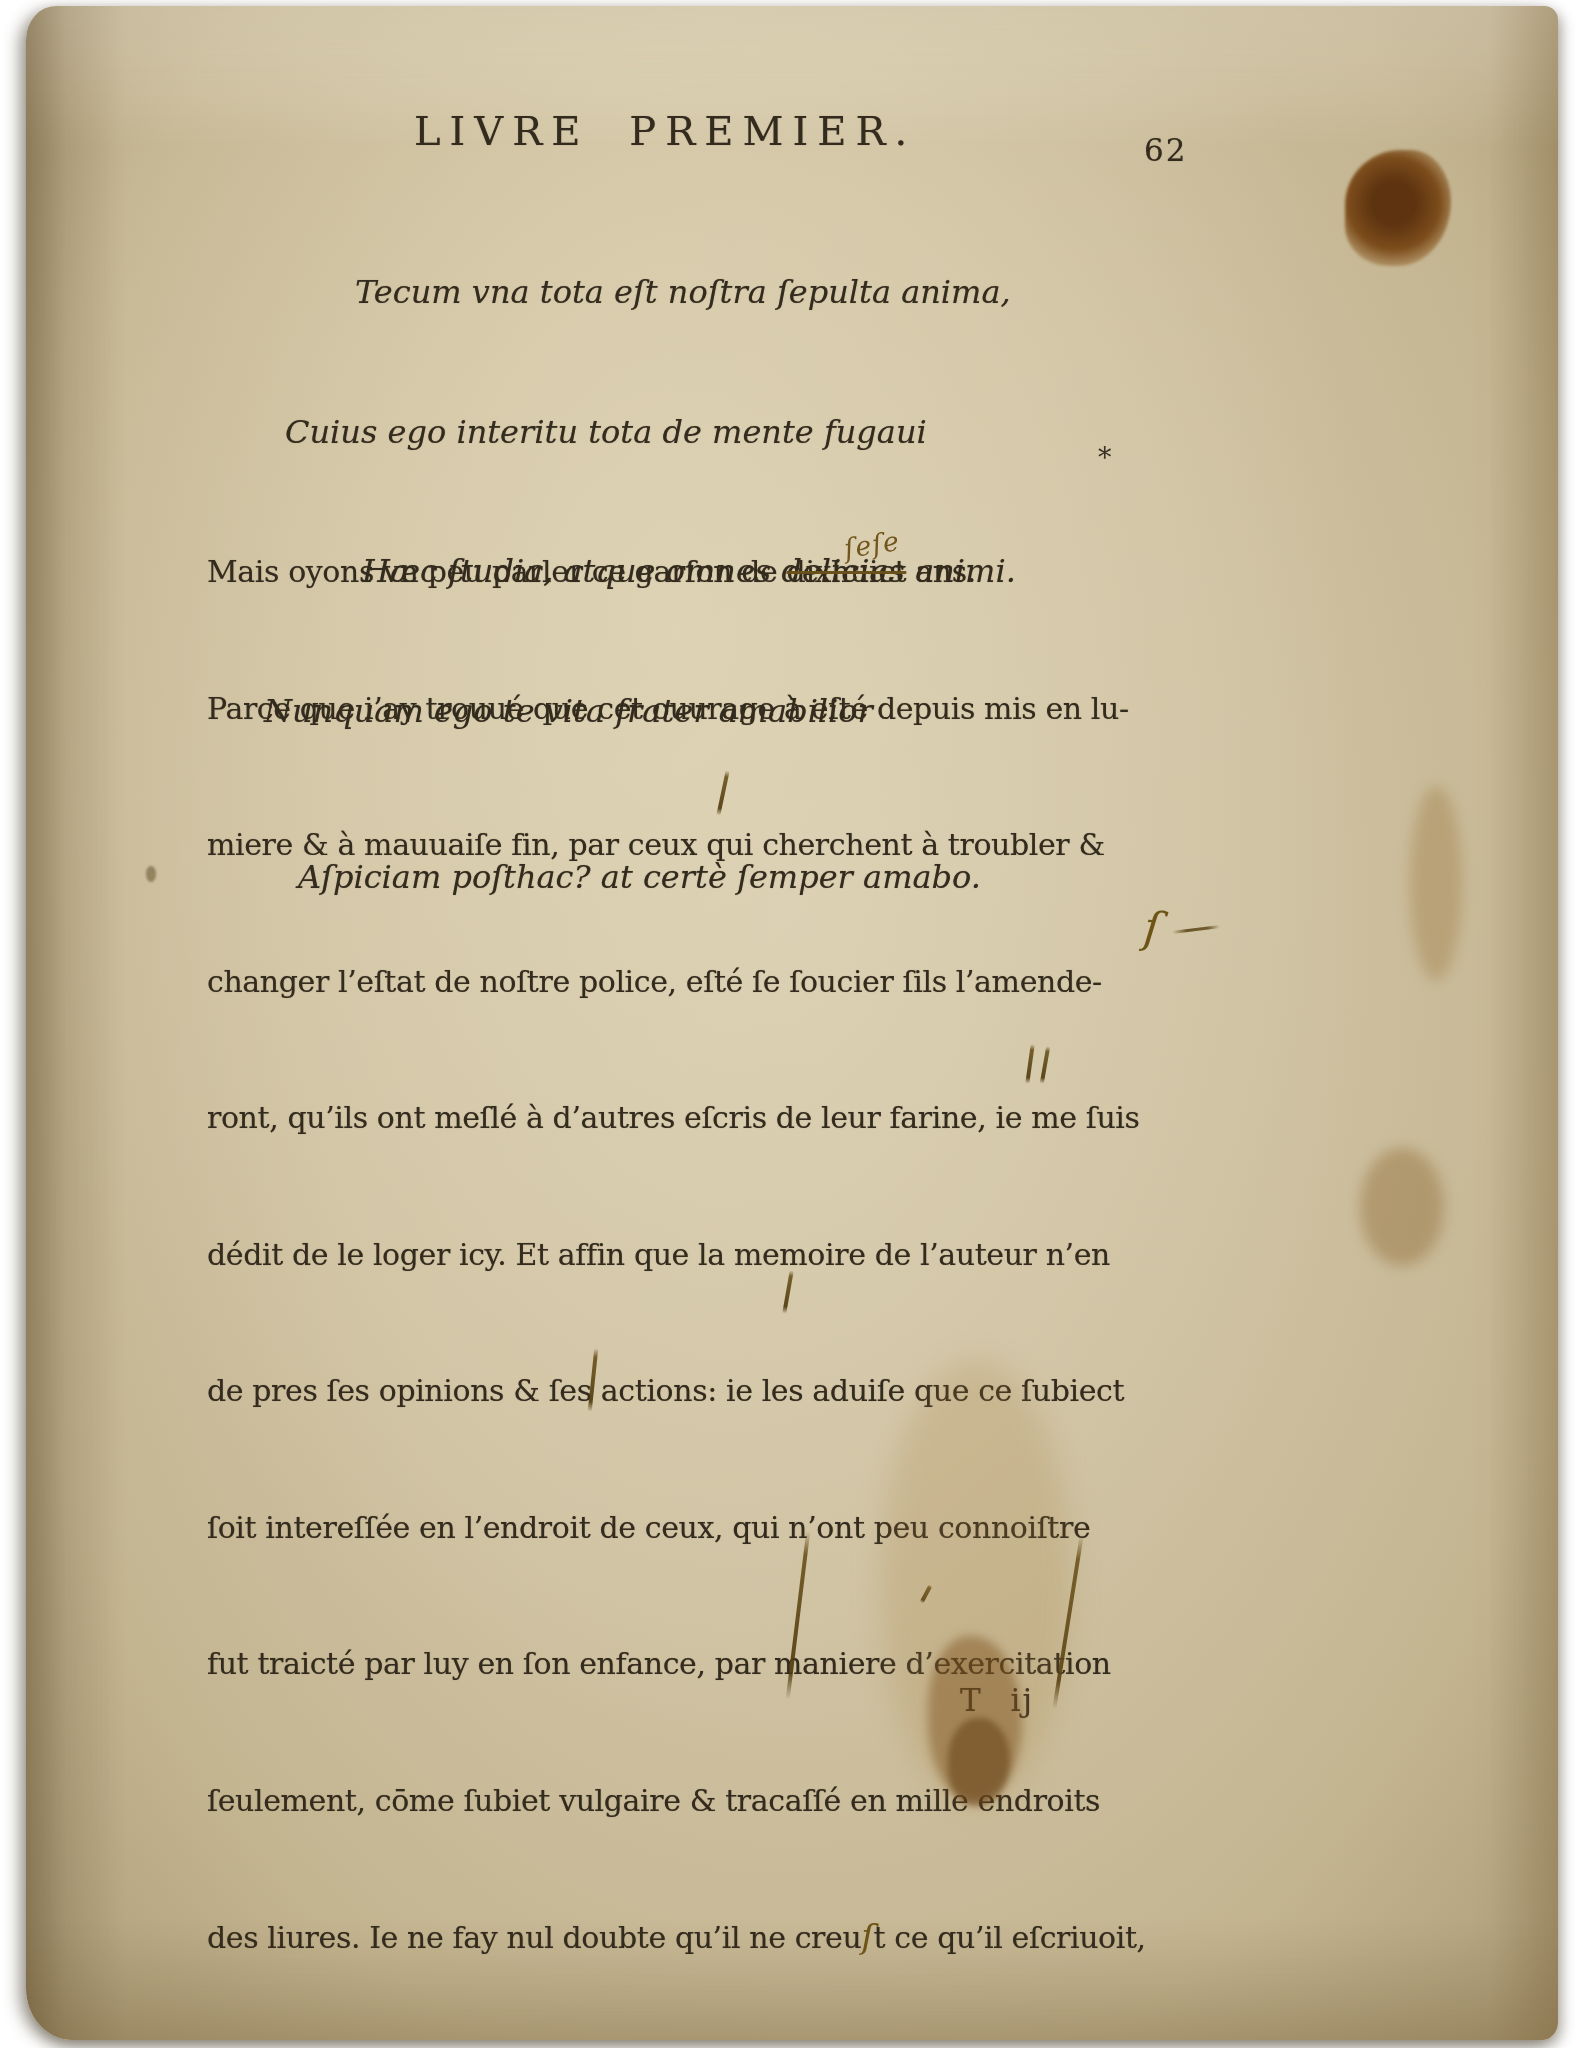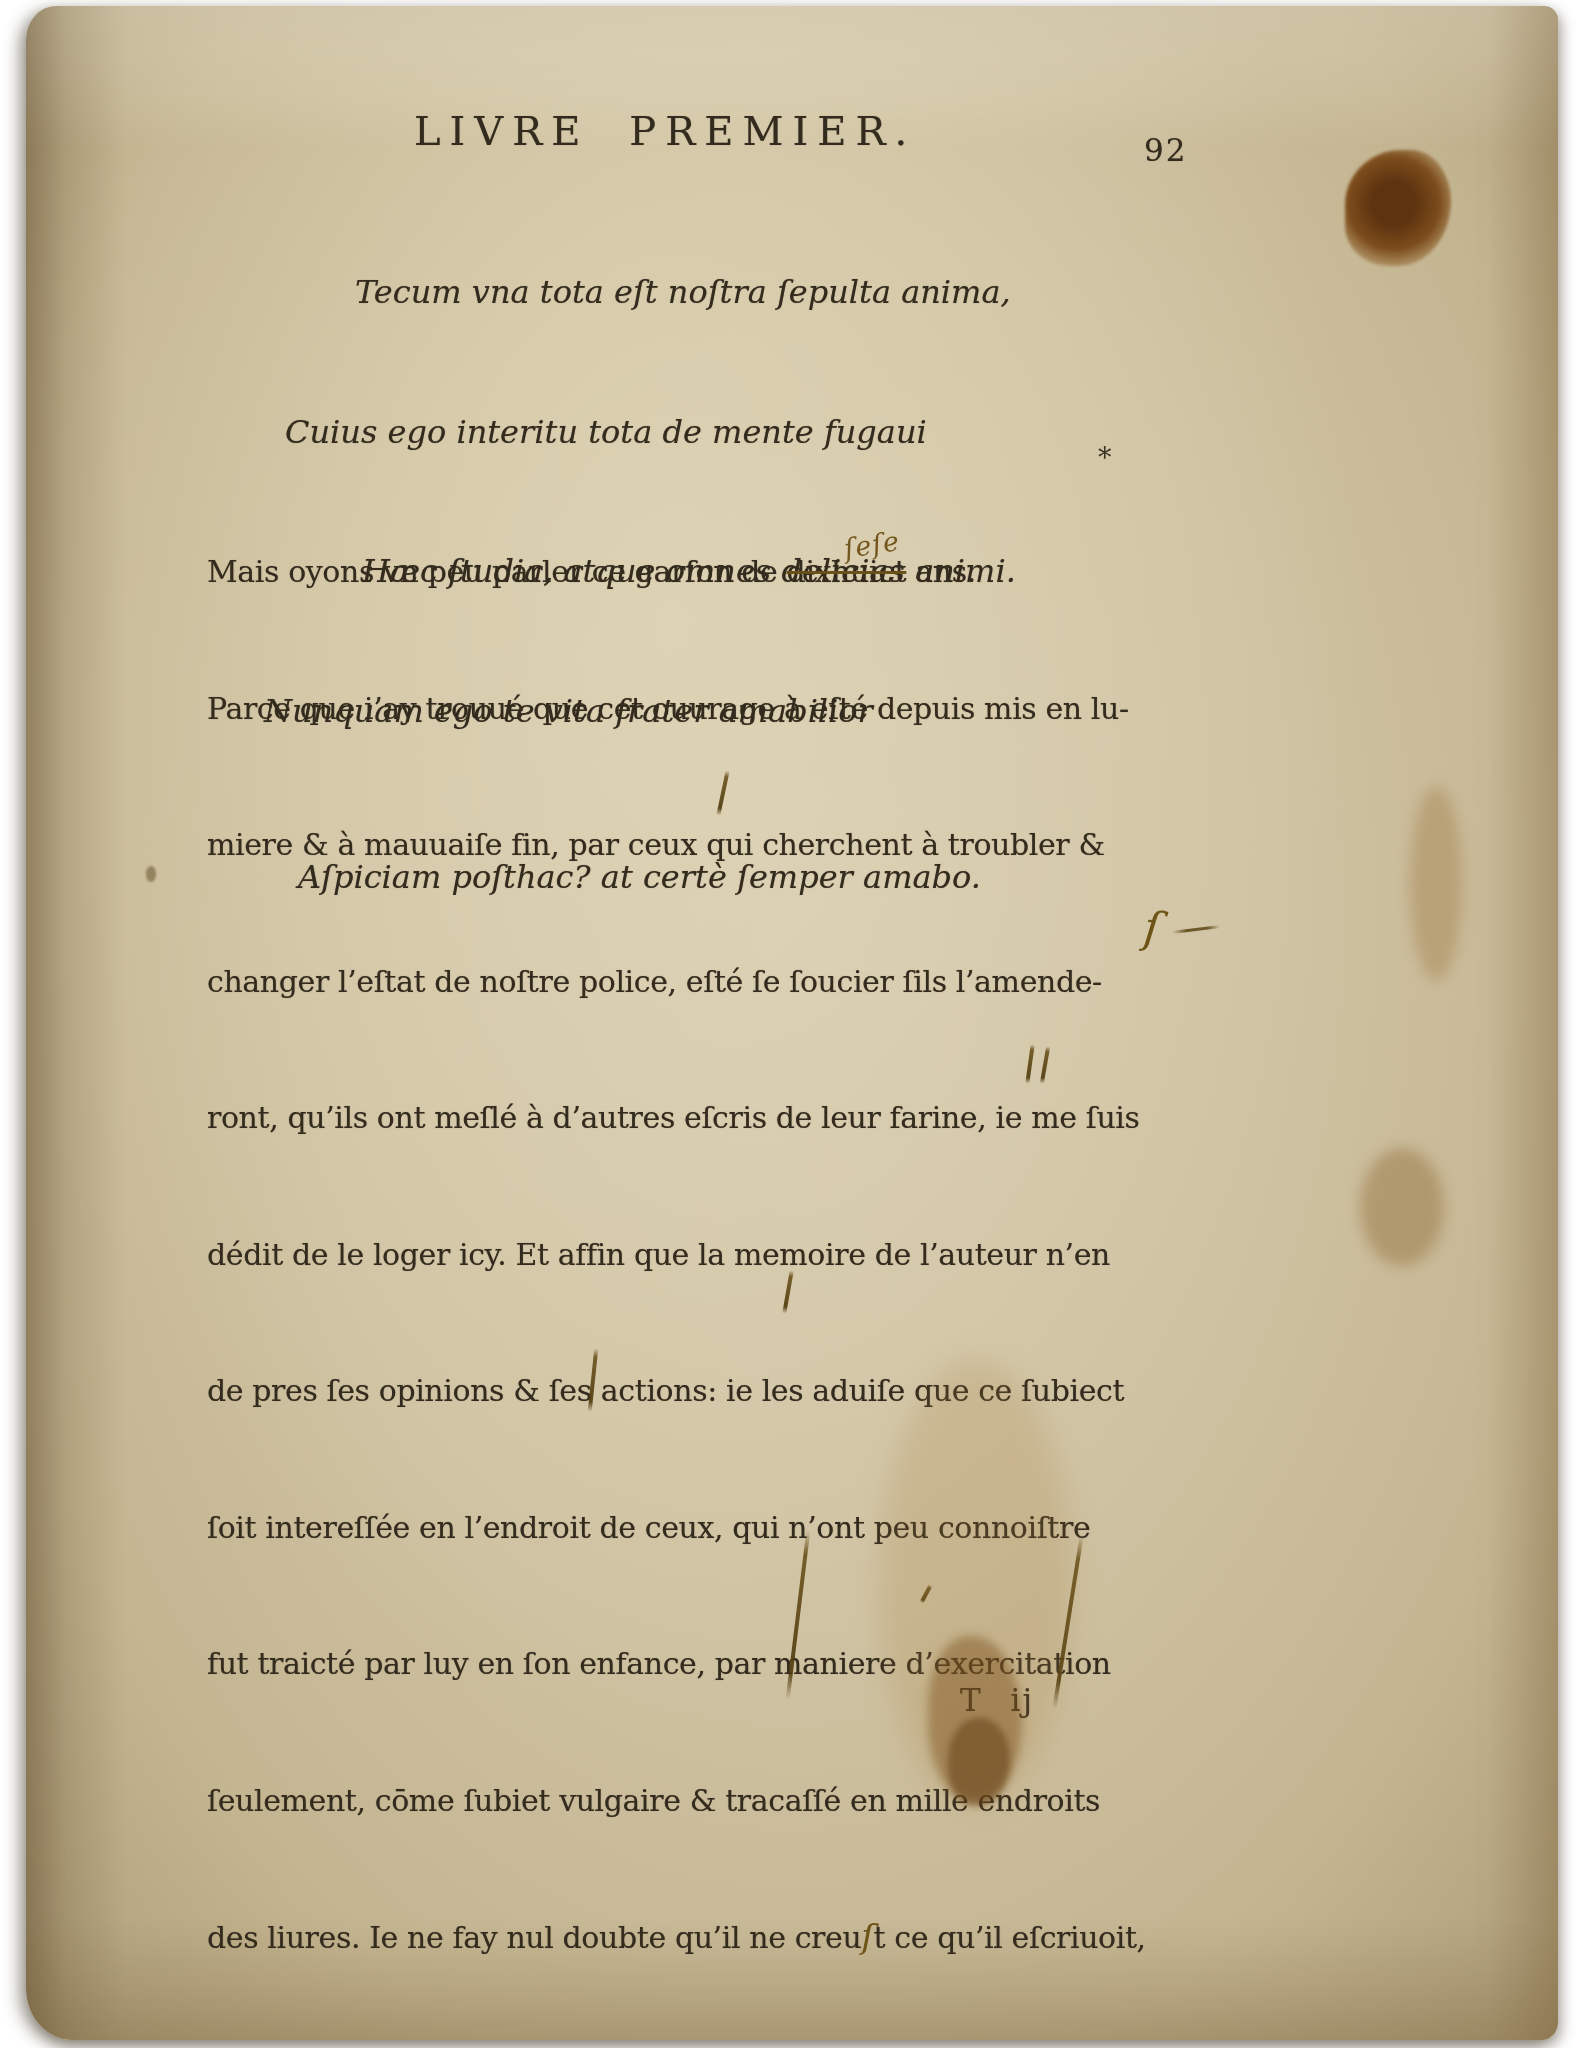--- a/index.html
+++ b/index.html
@@ -76,21 +76,21 @@
   .stain-g{left:120px;top:860px;width:10px;height:16px;filter:blur(1px);
     background:rgba(90,70,30,.5);border-radius:50%;}
 </style>
 </head>
 <body>
 
 <div class="stage">
   <div class="paper">
 
     <div class="header-title ink">LIVRE PREMIER.</div>
-    <div class="page-number ink">92</div>
+    <div class="page-number ink">62</div>
 
     <div class="verse ink">
       <div class="vline v0">Tecum vna tota eſt noſtra ſepulta anima,</div>
       <div class="vline v1">Cuius ego interitu tota de mente fugaui</div>
       <div class="vline v2">Hæc ſtudia, atque omnes delicias animi.</div>
       <div class="vline v4">Nunquam ego te vita frater amabilior</div>
       <div class="vline v5">Aſpiciam poſthac? at certè ſemper amabo.</div>
     </div>
 
     <div class="prose ink">

